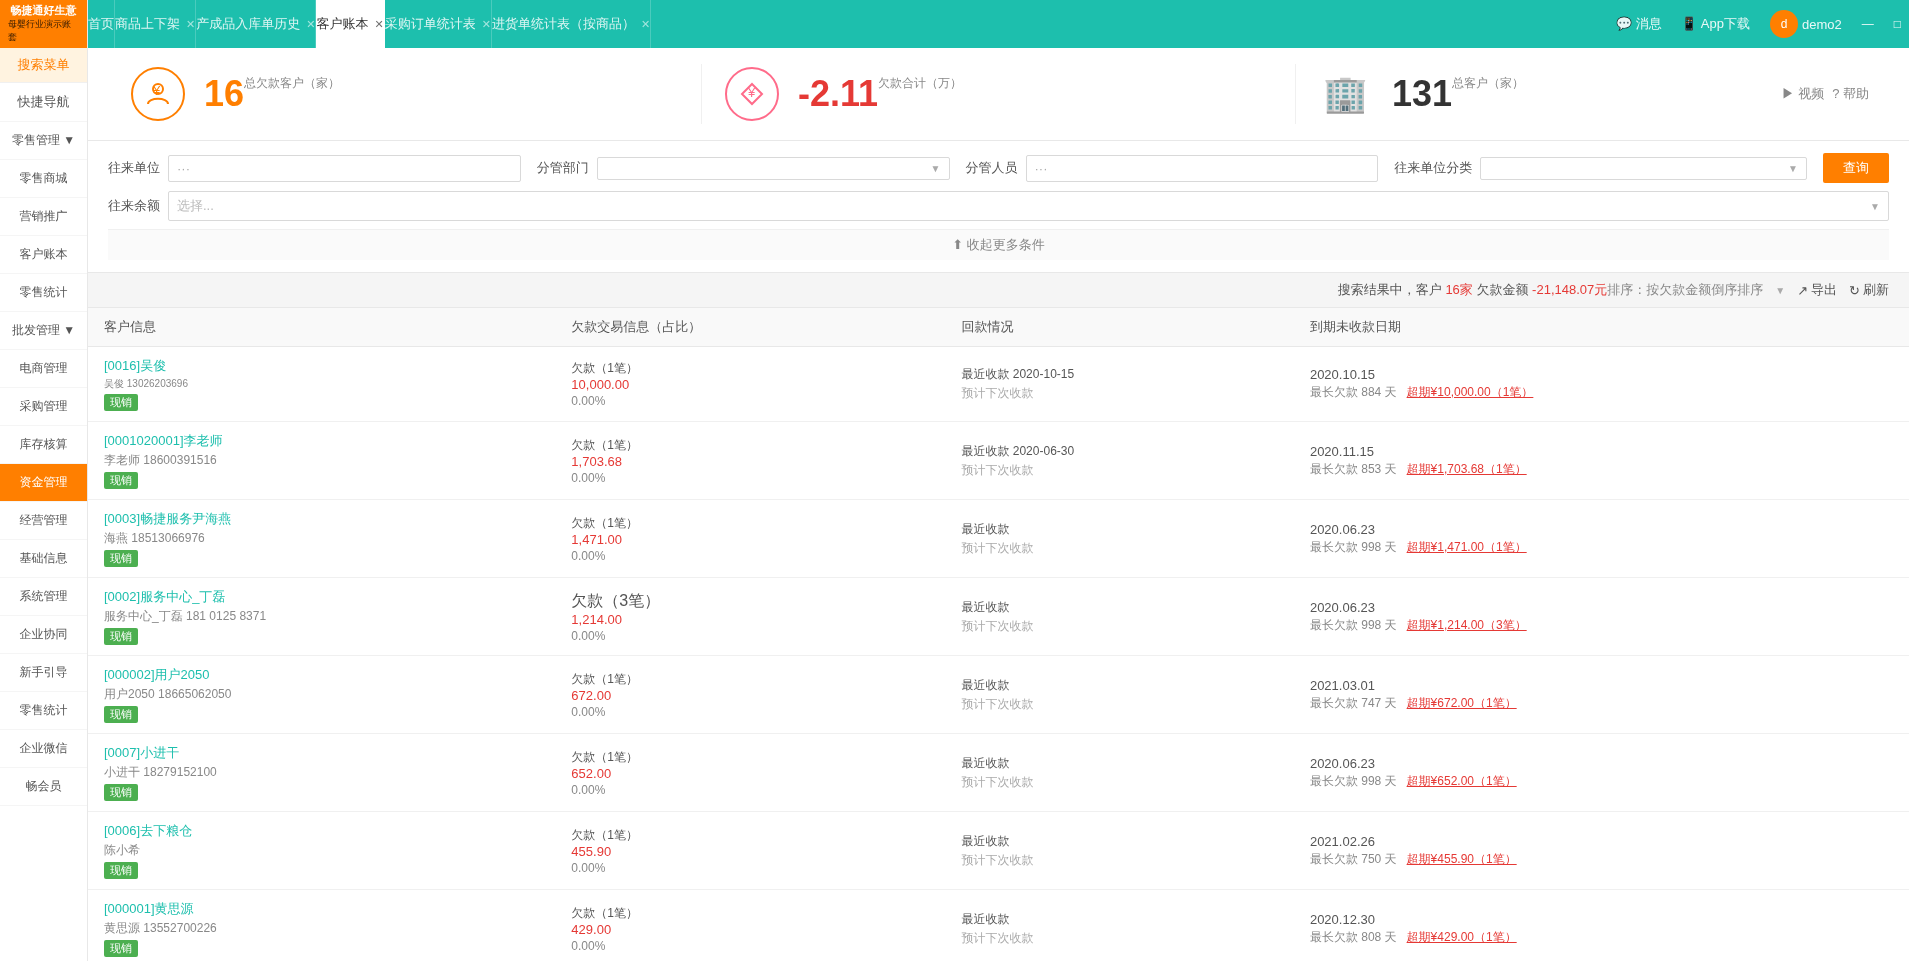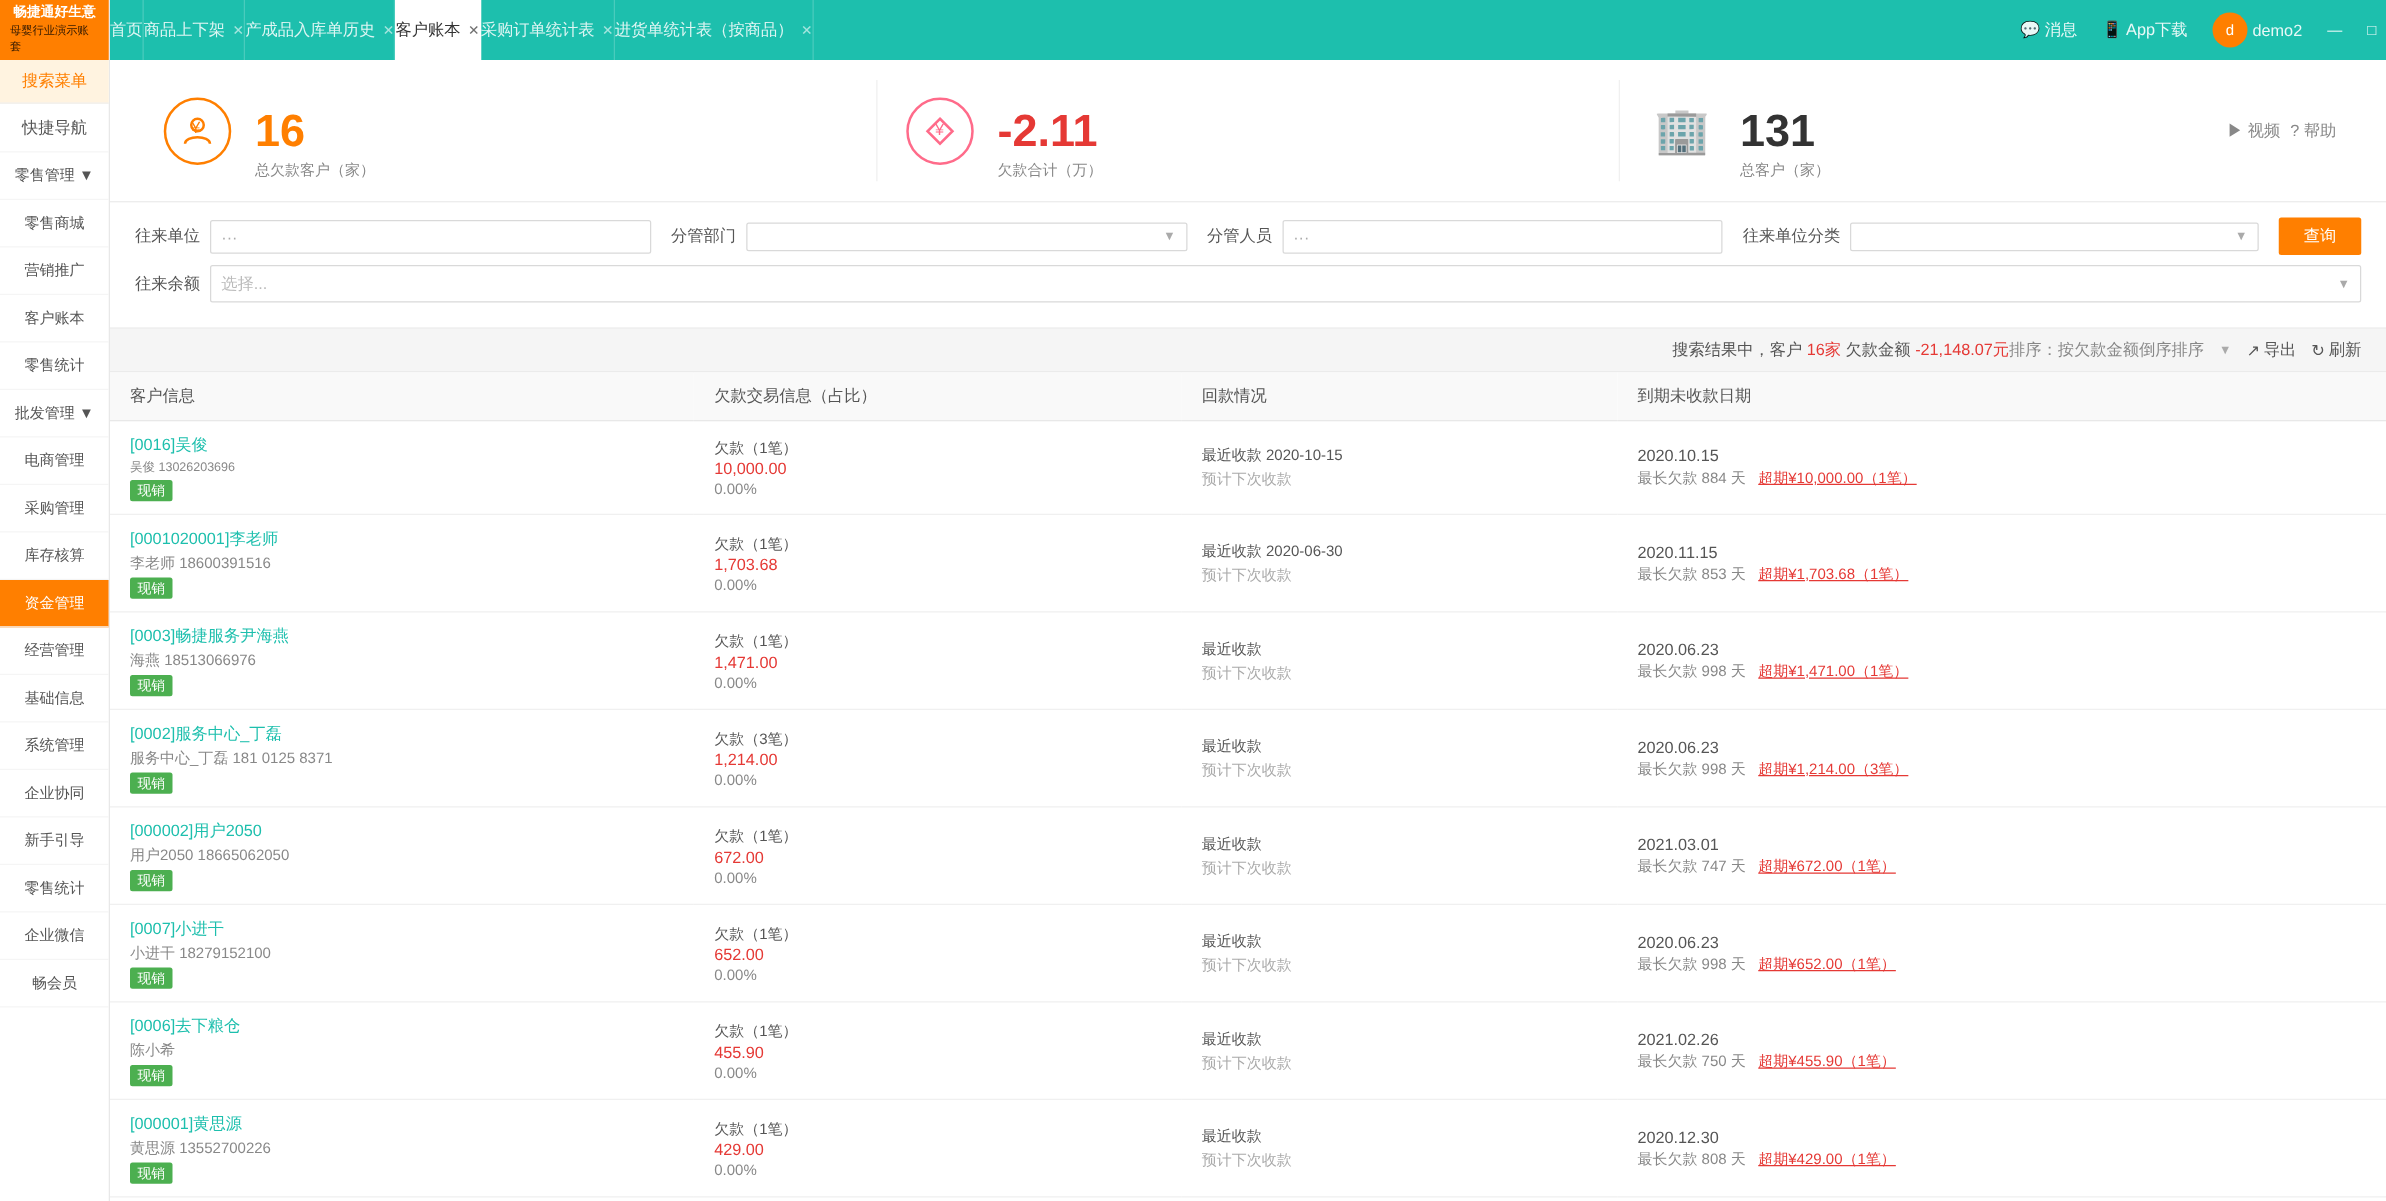--- a/index.html
+++ b/index.html
@@ -22,21 +22,21 @@
     .tab-close { font-size: 11px; opacity: 0.7; margin-left: 2px; }
     .topbar-right { display: flex; align-items: center; gap: 4px; padding-right: 0; }
     .topbar-btn { color: rgba(255,255,255,0.9); padding: 4px 8px; cursor: pointer; font-size: 12px; }
 
     
     .header-stats { background: #fff; display: flex; padding: 16px 20px; border-bottom: 1px solid #e8e8e8; flex-shrink: 0; }
     .stat-card { flex: 1; display: flex; align-items: center; gap: 16px; padding: 0 20px; border-right: 1px solid #f0f0f0; }
     .stat-card:last-child { border-right: none; }
     .stat-icon { width: 60px; height: 60px; display: flex; align-items: center; justify-content: center; }
     .stat-icon-circle { width: 54px; height: 54px; border-radius: 50%; border: 2px solid; display: flex; align-items: center; justify-content: center; font-size: 22px; }
-    .stat-info { display: flex; flex-direction: column; margin-top: 20px; }
+    .stat-info { display: flex; flex-direction: row; }
     .stat-value { font-size: 36px; font-weight: bold; }
     .stat-value.red { color: #e53935; }
     .stat-value.orange { color: #ff7f00; }
     .stat-value.dark { color: #333; }
     .stat-label { font-size: 12px; color: #888; margin-top: 2px; }
     .stat-right { margin-left: auto; display: flex; gap: 8px; align-items: center; font-size: 12px; color: #888; }
     .stat-right span { cursor: pointer; }
 
     
     .filter-area { background: #fff; padding: 12px 20px; border-bottom: 1px solid #e8e8e8; flex-shrink: 0; }
@@ -236,20 +236,23 @@
     </div>
     <div class="filter-row">
       <div class="filter-item">
         <span class="filter-label">往来余额</span>
         <div class="filter-select-inner">
           <span>选择...</span>
           <span class="chevron">▼</span>
         </div>
       </div>
     </div>
+    <div class="collapse-bar">
+      <span>⬆ </span><span>收起更多条件</span>
+    </div>
   </div>
 
   <div class="results-bar">
     <div class="results-info">
       <span>搜索结果中，客户</span>
       <span class="highlight">16家</span>
       <span>  欠款金额</span>
       <span class="highlight">-21,148.07元</span>
     </div>
     <div class="results-actions">
@@ -337,21 +340,21 @@
       <div style="color:#888; font-size:12px; margin-top:2px;">最长欠款 998 天 &nbsp; <a class="amount-link">超期¥1,471.00（1笔）</a></div>
     </td>
   </tr>
           <tr>
     <td>
       <div><a class="customer-code">[0002]服务中心_丁磊</a></div>
       <div style="color:#888; font-size:12px; margin-top:2px;">服务中心_丁磊  181 0125 8371</div>
       <span class="badge-green">现销</span>
     </td>
     <td>
-      <div style="color:#555; font-size:12px;">欠款（3笔）</div>
+      <div style="color:#555; font-size:16px;">欠款（3笔）</div>
       <div class="amount-red" style="cursor:pointer;">1,214.00</div>
       <div style="color:#888; font-size:12px; margin-top:2px;">0.00%</div>
     </td>
     <td>
       <div style="color:#555; font-size:12px;">最近收款</div>
       <div style="color:#aaa; font-size:12px; margin-top:2px;">预计下次收款</div>
     </td>
     <td>
       <div style="color:#555;">2020.06.23</div>
       <div style="color:#888; font-size:12px; margin-top:2px;">最长欠款 998 天 &nbsp; <a class="amount-link">超期¥1,214.00（3笔）</a></div>

